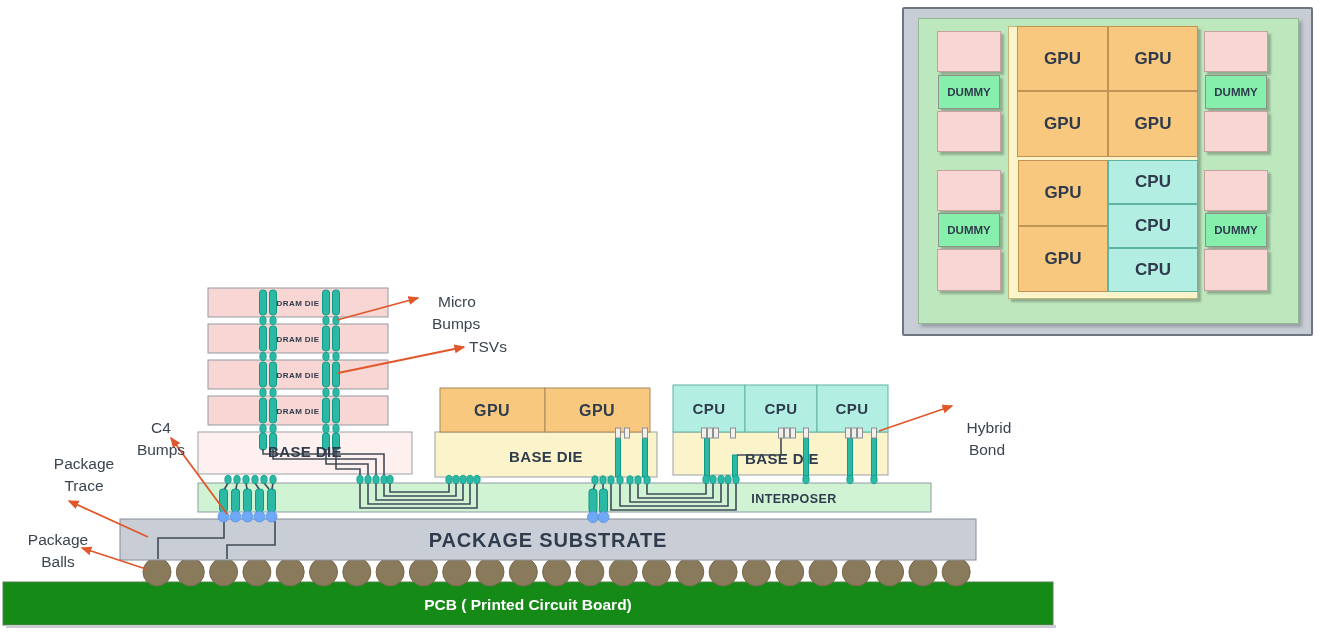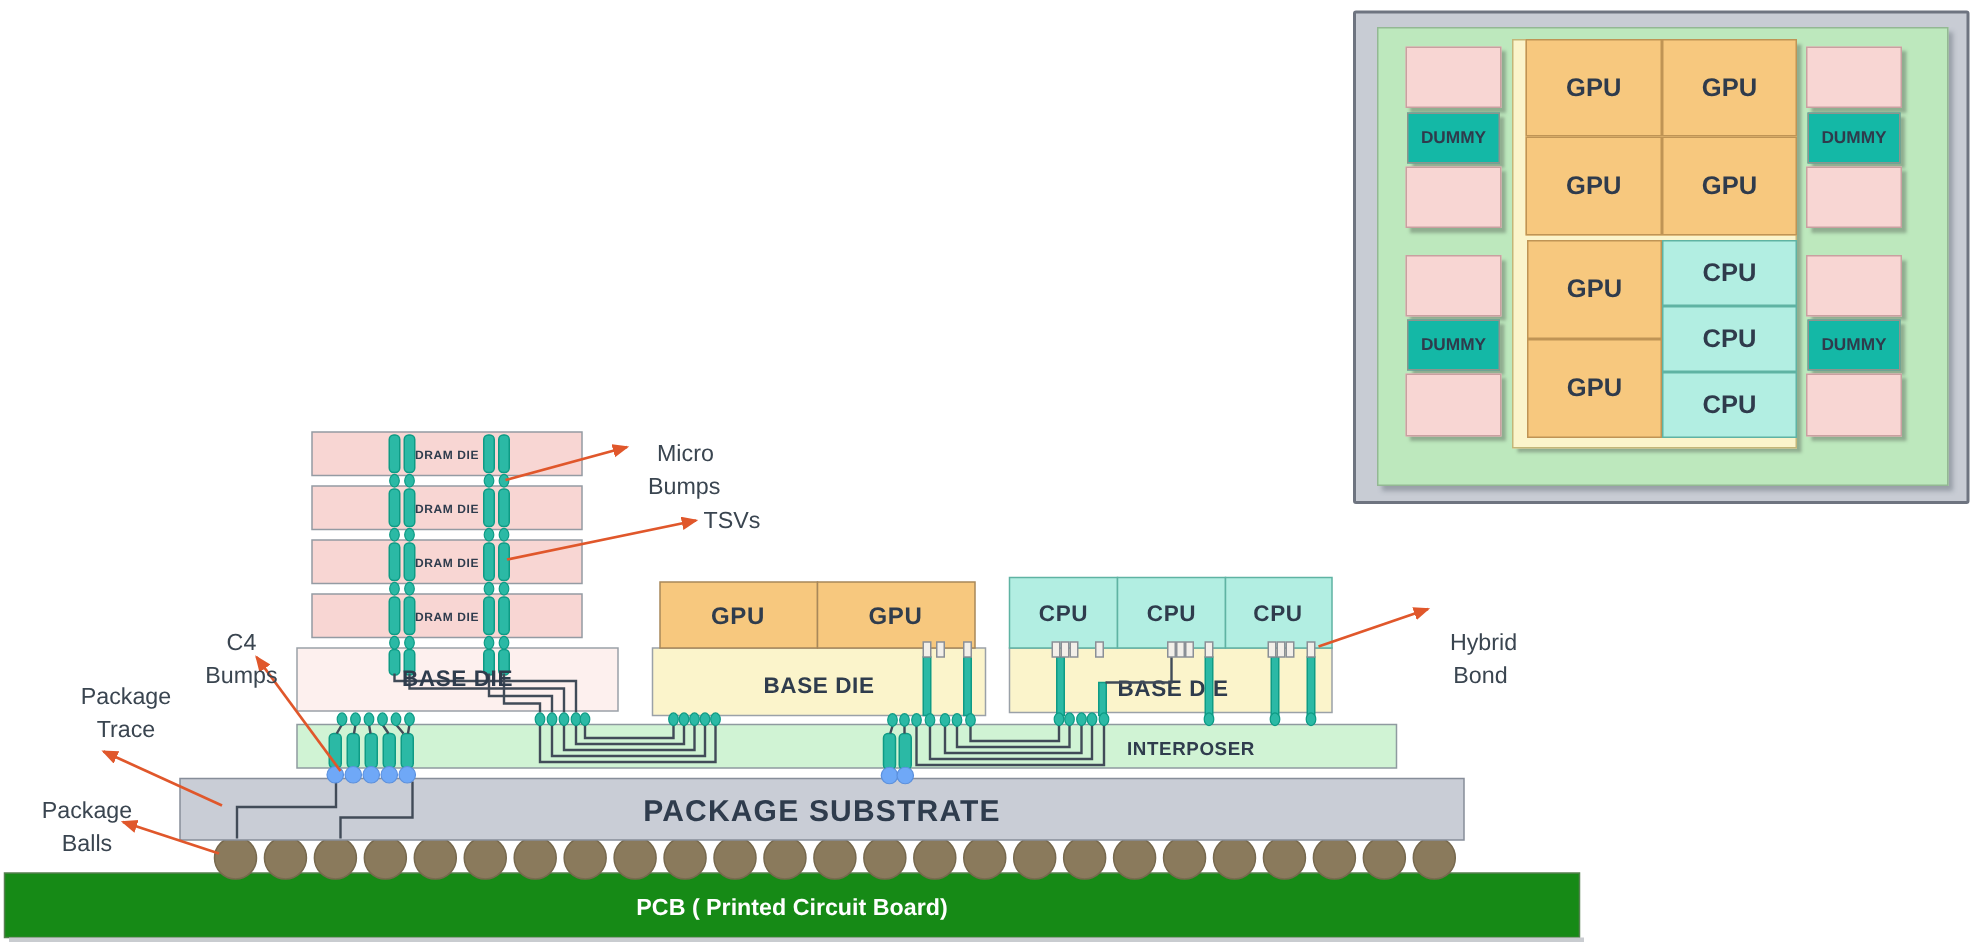--- a/index.html
+++ b/index.html
@@ -35,21 +35,21 @@
 
   
   .inset{position:absolute;left:902px;top:7px;width:411px;height:329px;
          background:var(--inset-frame,#c8ccd4);border:2px solid #6e7480;border-radius:2px;box-sizing:border-box;}
   .inset .green{position:absolute;left:14px;top:9px;width:379px;height:304px;
          background:var(--inset-green,#bde8bd);border:1px solid #93b893;
          box-shadow:3px 3px 3px rgba(95,105,115,.45);}
   .inset .blk{position:absolute;box-sizing:border-box;display:flex;align-items:center;justify-content:center;
          box-shadow:3px 3px 2px rgba(100,115,100,.5);}
   .inset .hbm  {background:var(--dram-pink,#f8d6d3);border:1px solid #c9a0a0;}
-  .inset .dummy{background:#14b8a6;border:1px solid #8d948d;font-weight:bold;font-size:11.5px;color:#2f3b4c;}
+  .inset .dummy{background:#86efac;border:1px solid #8d948d;font-weight:bold;font-size:11.5px;color:#2f3b4c;}
   .inset .ybase{background:var(--base-yellow,#fbf4cb);border:1px solid #c3b678;}
   .inset .tile {position:absolute;box-sizing:border-box;display:flex;align-items:center;justify-content:center;
          font-weight:bold;font-size:17px;color:#2f3b4c;}
   .inset .tile.g{background:var(--gpu-orange,#f7c87e);border:1px solid #bf9455;}
   .inset .tile.c{background:var(--cpu-cyan,#b2eee2);border:1px solid #5fb3a3;}
 </style>
 </head>
 <body>
 
 <div class="stage">

